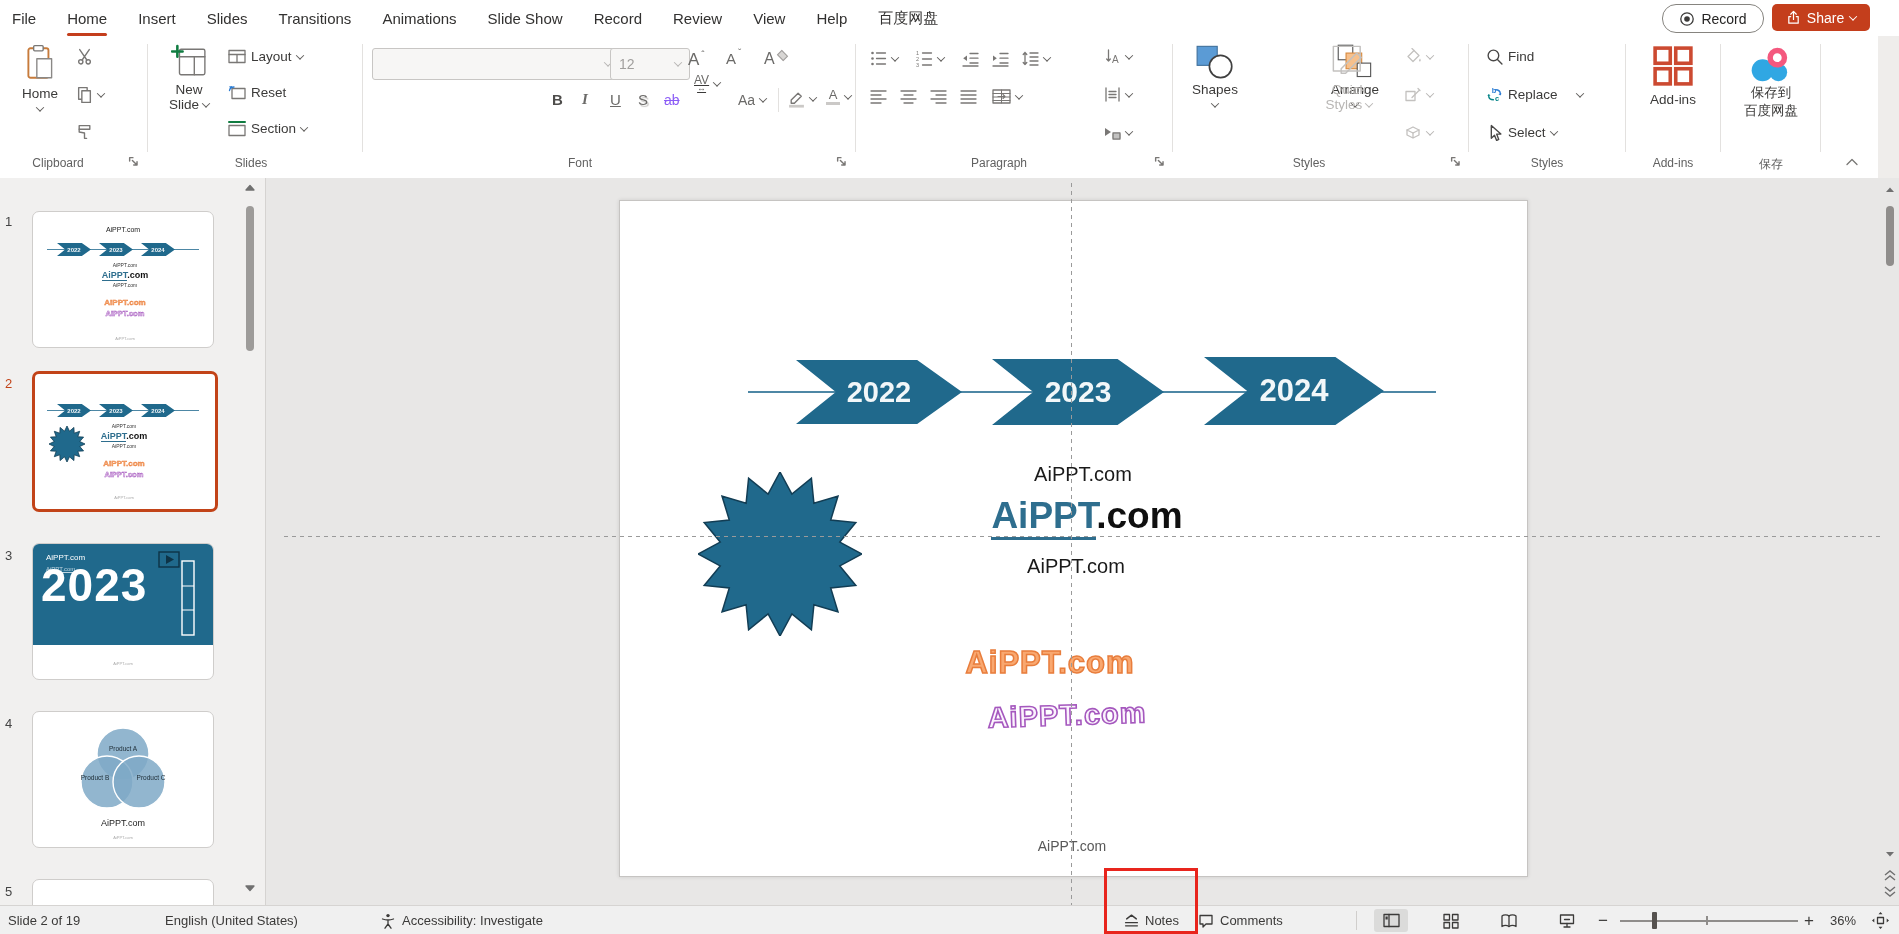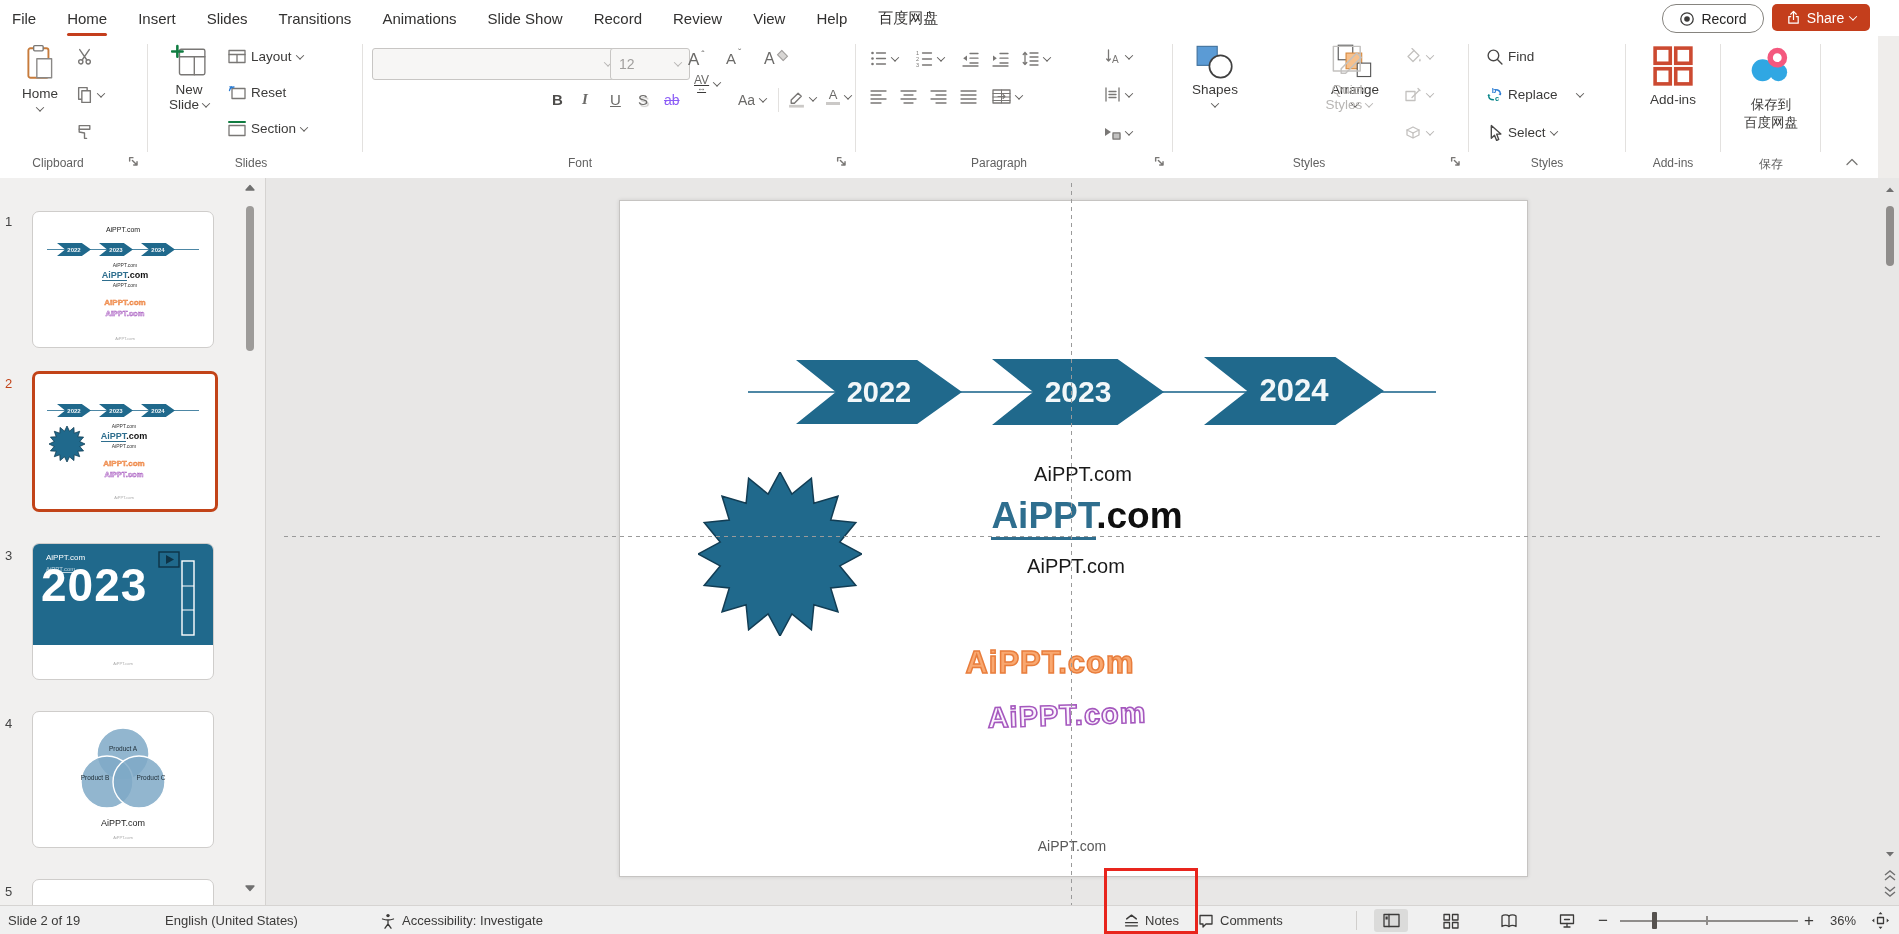--- a/index.html
+++ b/index.html
@@ -425,21 +425,21 @@
     </div>
     <div class="gl" style="left:1673px">Add-ins</div>
     <div class="sep" style="left:1720px"></div>
 
     <div class="bigbtn" style="left:1728px;top:10px;width:86px;">
       <svg width="42" height="38" viewBox="0 0 20 18" style="display:block">
         <circle cx="6" cy="11.5" r="5.2" style="fill:#30A7E3"></circle>
         <circle cx="13.5" cy="12.5" r="4.2" style="fill:#30A7E3"></circle>
         <circle cx="13" cy="5.5" r="3.4" style="fill:none;stroke:#F4587E;stroke-width:2.6"></circle>
       </svg>
-      <span style="margin-top:12px">保存到</span>
+      <span style="margin-top:0">保存到</span>
       <span>百度网盘</span>
     </div>
     <div class="gl" style="left:1771px">保存</div>
     <div class="sep" style="left:1820px"></div>
 
     <div class="abs" style="left:1845px;top:120px;">
       <svg class="ic" width="14" height="12" viewBox="0 0 14 12">
           <path d="M2 8.5L7 3.5l5 5"></path>
         </svg>
     </div>

